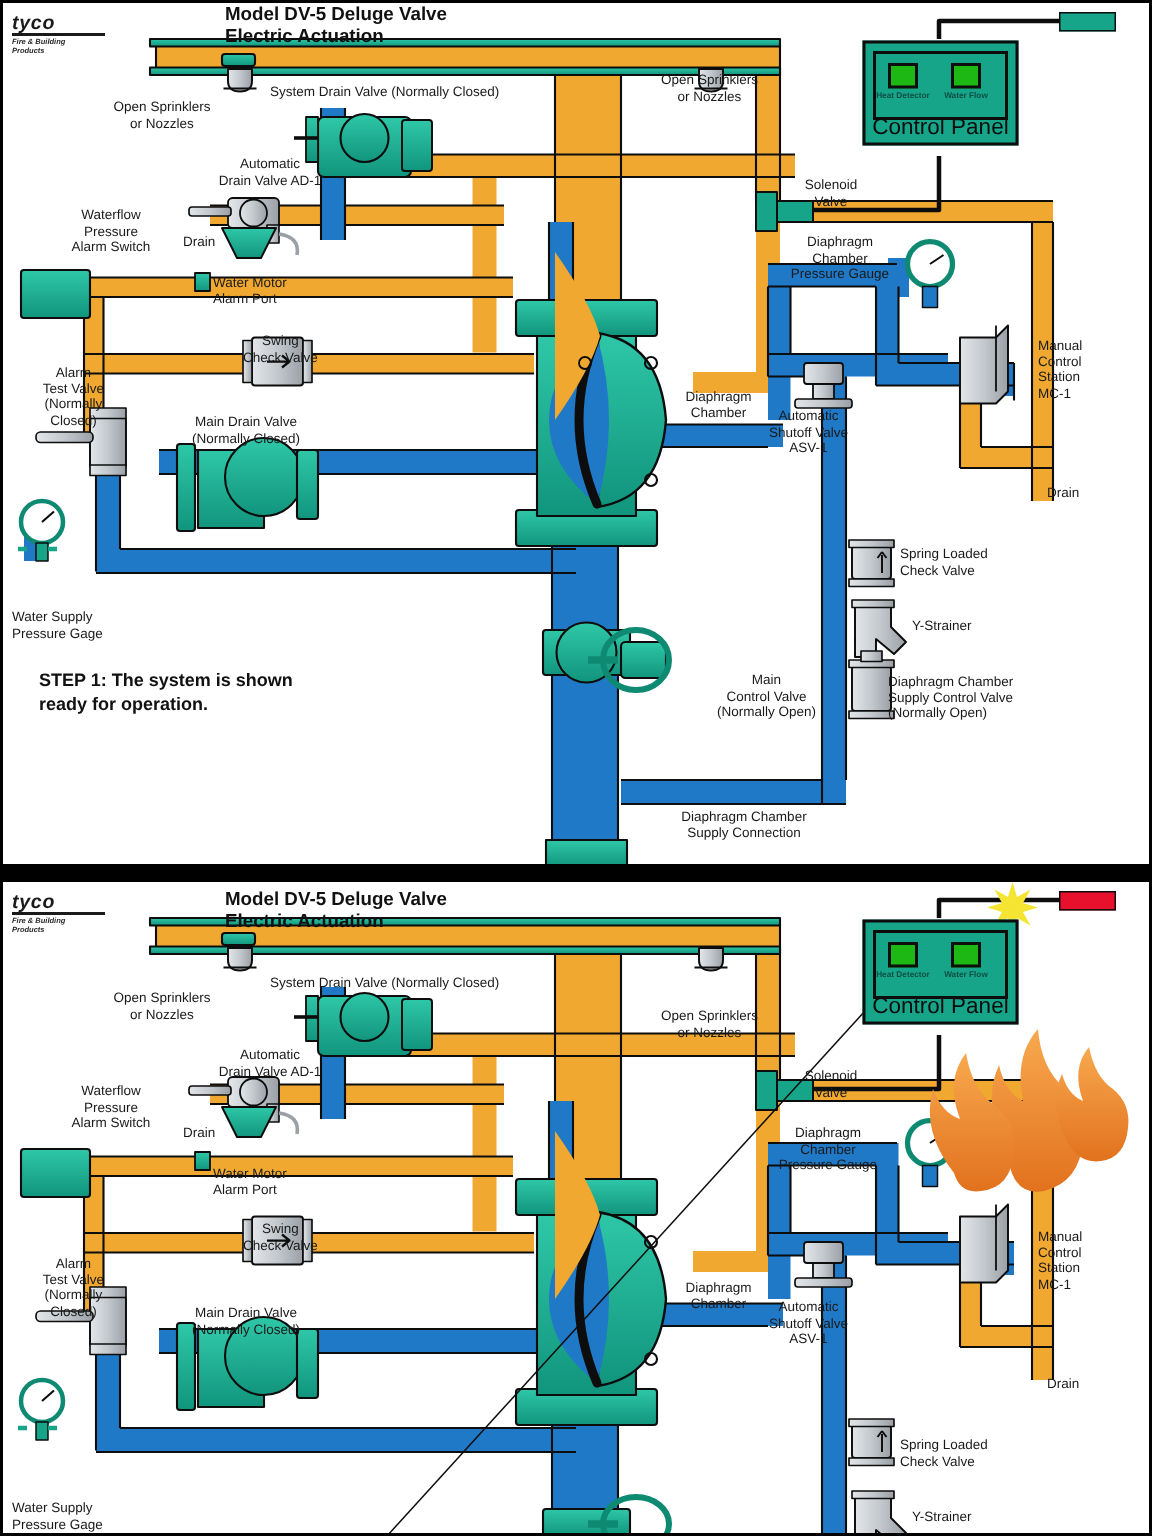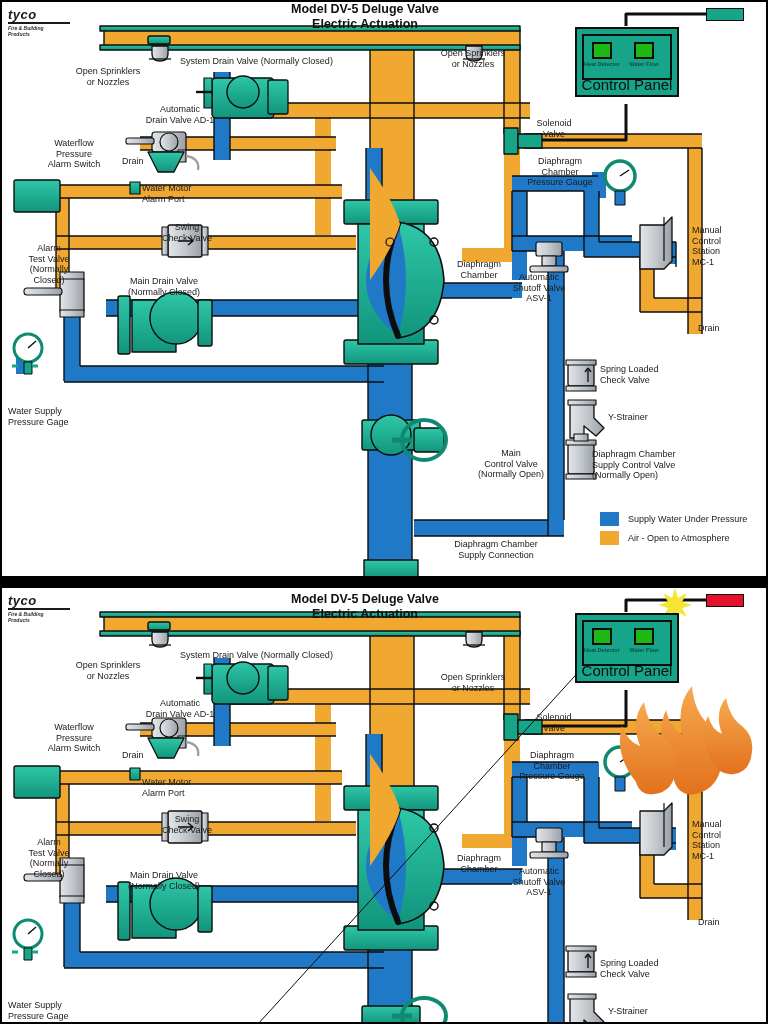--- a/index.html
+++ b/index.html
@@ -9,21 +9,21 @@
   .panel{position:absolute;left:0;width:768px;background:#ffffff;overflow:hidden;}
   #panel-top{top:0;height:578px;}
   #panel-bottom{top:586px;height:438px;}
   .panel-sep{position:absolute;left:0;top:578px;width:768px;height:8px;background:#000000;}
   .panel-border{position:absolute;left:0;top:0;width:768px;height:100%;border:2px solid #000;box-sizing:border-box;pointer-events:none;}
 
   .svgroot{position:absolute;left:0;top:0;}
 
   .lbl{position:absolute;font-family:"Liberation Sans",sans-serif;font-size:9px;line-height:10.5px;color:#1a1a1a;white-space:pre;}
   .lbl.c{text-align:center;}
-  .title{position:absolute;font-weight:bold;font-size:12.5px;line-height:15px;color:#111;text-align:center;white-space:pre;}
+  .title{position:absolute;font-weight:bold;font-size:12.5px;line-height:15px;color:#111;text-align:left;white-space:pre;}
   .step{position:absolute;font-weight:bold;font-size:12px;line-height:16px;color:#111;white-space:pre;}
 
   .logo{position:absolute;left:8px;top:8px;width:62px;}
   .logo .lg-word{font-family:"Liberation Sans",sans-serif;font-weight:bold;font-style:italic;font-size:13px;letter-spacing:.5px;color:#1a1a1a;line-height:13px;}
   .logo .lg-rule{height:1.5px;background:#1a1a1a;margin:1px 0 1px 0;}
   .logo .lg-sub{font-size:5px;font-style:italic;font-weight:bold;color:#2a2a2a;line-height:6px;}
 
   .cp{position:absolute;background:#17a589;border:2px solid #0d0d0d;box-sizing:border-box;}
   .cp-inner{position:absolute;left:5px;top:5px;right:5px;height:46px;border:2px solid #0d0d0d;box-sizing:border-box;}
   .led{position:absolute;top:6px;width:20px;height:17px;background:#1db814;border:2px solid #0d0d0d;box-sizing:border-box;}
@@ -280,31 +280,23 @@
 Detector</div>
         <div class="led" style="left:50px;"></div>
         <div class="led-lbl" style="left:40px;">Water
 Flow</div>
       </div>
       <div class="cp-title">Control Panel</div>
     </div>
 
     <div class="detector" style="left:706px;top:8px;width:38px;height:13px;background:#17a589;"></div>
 
-
-    <div class="legend" style="left:600px;top:512px;">
-      <div class="legend-row">
-        <span class="legend-sw" style="background:#2079c6;"></span>
-        <span>Supply Water Under Pressure</span>
-      </div>
-      <div class="legend-row">
-        <span class="legend-sw" style="background:#f0a830;"></span>
-        <span>Air - Open to Atmosphere</span>
-      </div>
-    </div>
+    <div class="step" style="left:26px;top:445px;width:300px;">STEP 1: The system is shown
+ready for operation.</div>
+
 
     <div id="labels-top">
         <div class="lbl c" style="left: 62px; top: 66px; width: 92px;">Open Sprinklers
 or Nozzles</div>
         <div class="lbl" style="left: 180px; top: 56px; width: 222px;">System Drain Valve (Normally Closed)</div>
         <div class="lbl c" style="left: 428px; top: 48px; width: 90px;">Open Sprinklers
 or Nozzles</div>
         <div class="lbl c" style="left: 128px; top: 104px; width: 104px;">Automatic
 Drain Valve AD-1</div>
         <div class="lbl c" style="left: 36px; top: 138px; width: 76px;">Waterflow

